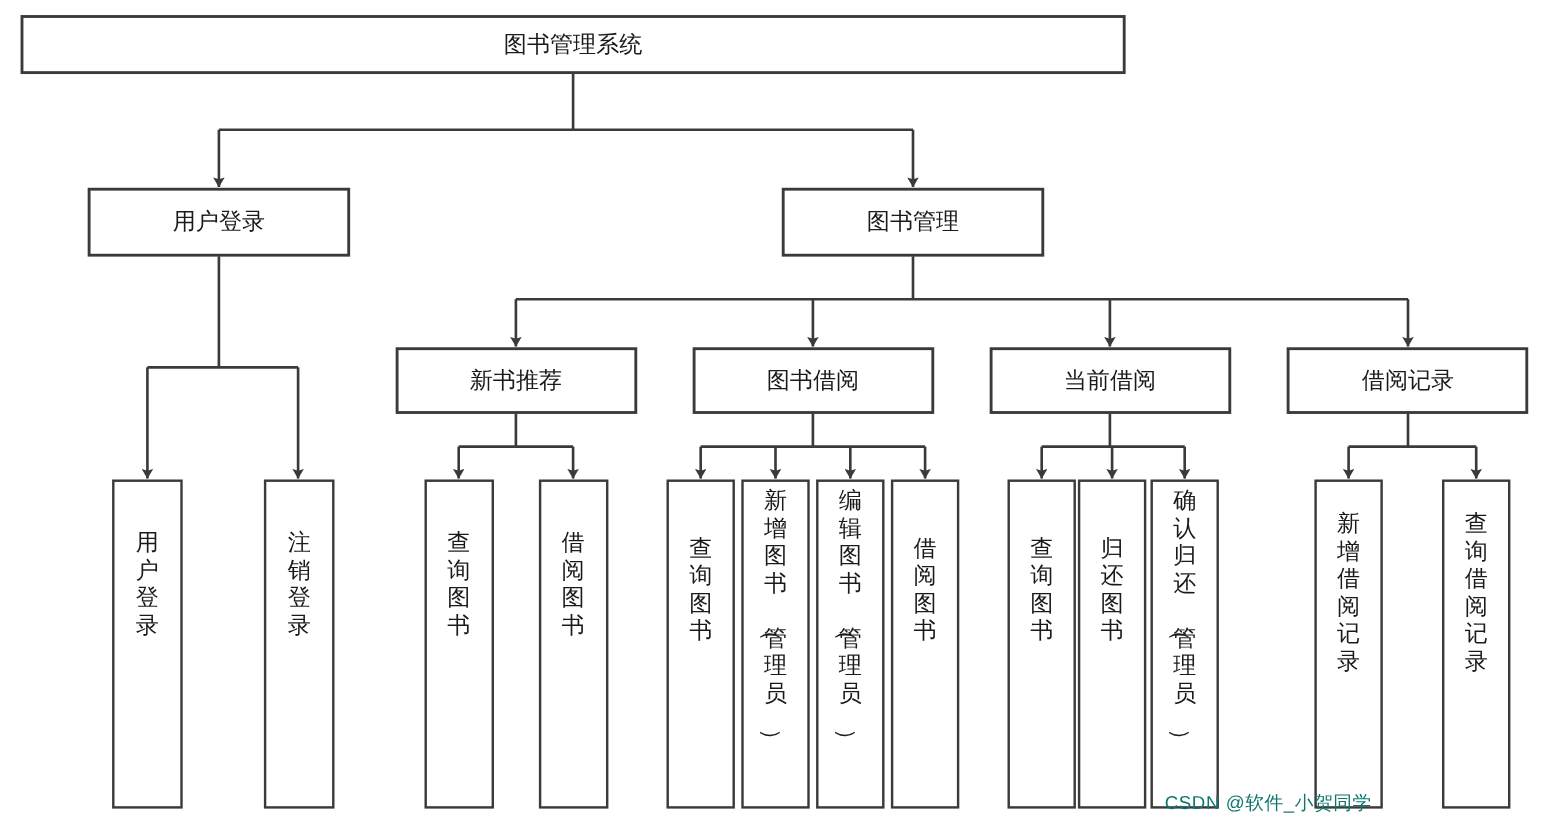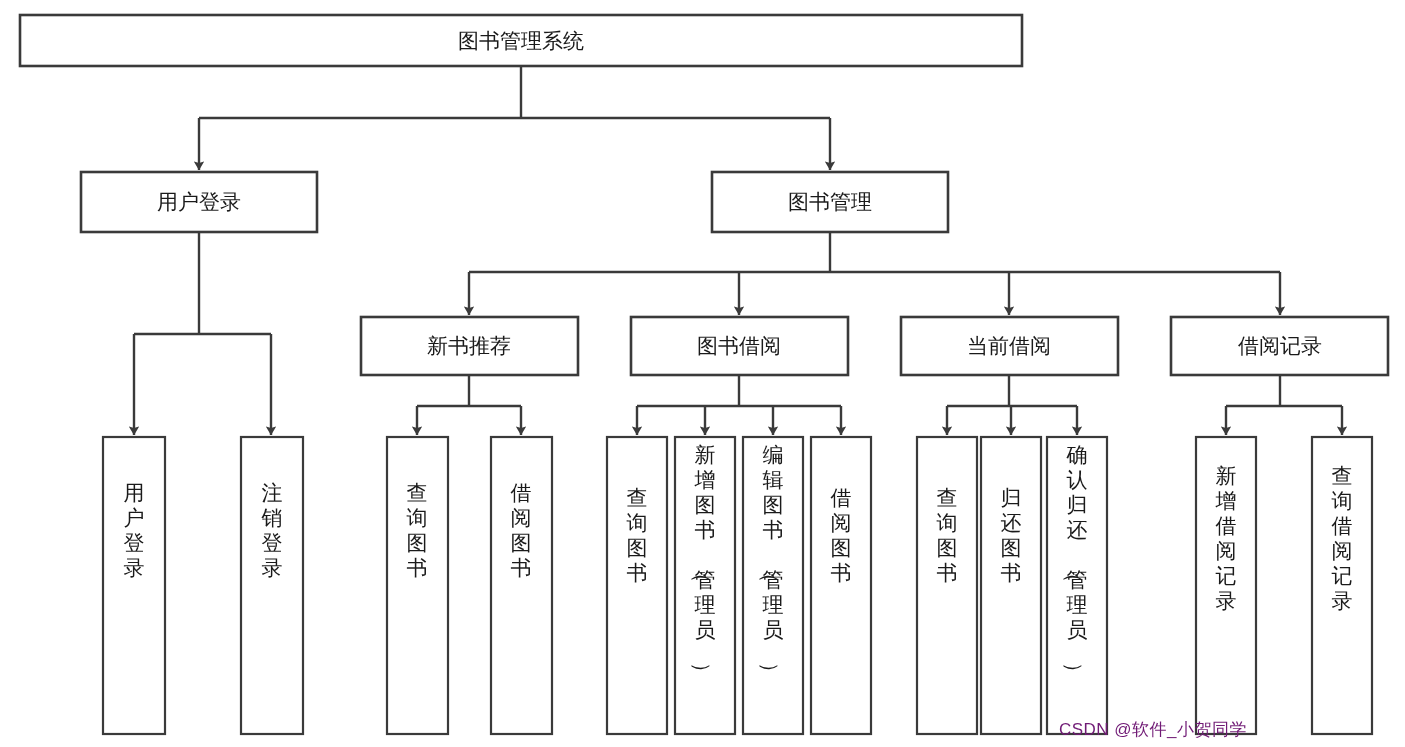--- a/index.html
+++ b/index.html
@@ -58,21 +58,21 @@
     font-size: 21px;
     fill: #1a1a1a;
     text-anchor: middle;
   }
   .watermark {
     position: absolute;
     right: 14px;
     bottom: 6px;
     font-family: "Liberation Sans", sans-serif;
     font-size: 17px;
-    color: #701a75;
+    color: #0f766e;
     letter-spacing: 0.5px;
     white-space: nowrap;
     pointer-events: none;
   }
 </style>
 </head>
 <body>
 
 <div id="diagram-root">
   <svg id="flowchart" viewBox="0 0 1405 747">

